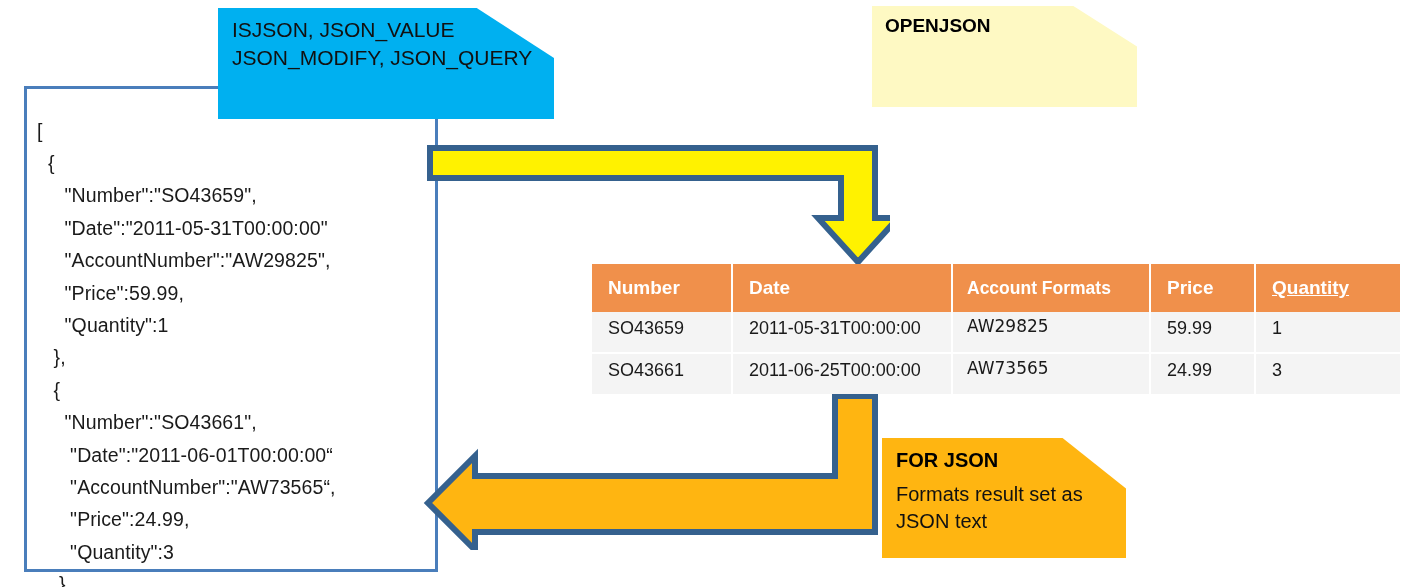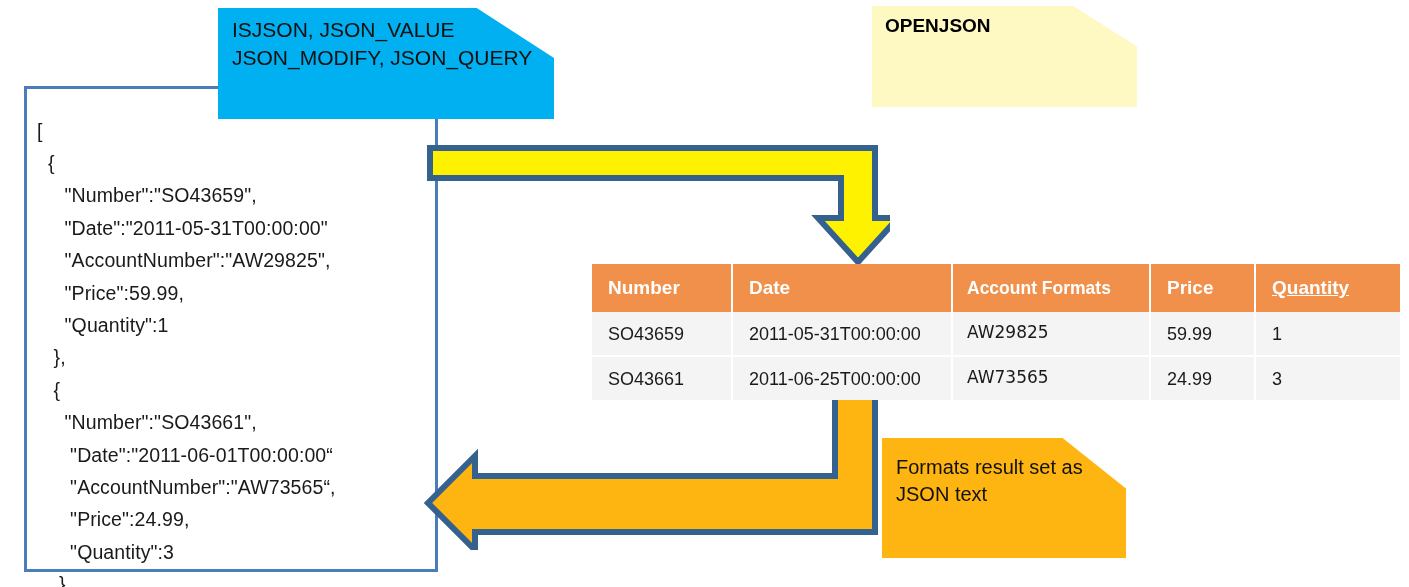--- a/index.html
+++ b/index.html
@@ -64,21 +64,21 @@
   #result-table th{
     background:#F0904B;color:#ffffff;text-align:left;
     font-size:19px;font-weight:bold;padding:12px 0 12px 16px;
     border-right:2px solid #ffffff;height:48px;box-sizing:border-box;
     white-space:nowrap;
   }
   #result-table th:last-child{border-right:none;text-decoration:underline;}
   #result-table th.th-account{font-size:17.5px;font-weight:bold;padding-left:14px;}
   #result-table td{
     background:#F4F4F4;color:#1a1a1a;font-size:18px;
-    padding:10px 0 8px 16px;border-right:2px solid #ffffff;
+    padding:0 0 8px 16px;border-right:2px solid #ffffff;
     border-bottom:2px solid #ffffff;height:41px;box-sizing:border-box;
     white-space:nowrap;
   }
   #result-table td:last-child{border-right:none;}
   #result-table tr:last-child td{border-bottom:none;}
   #result-table td.td-account{
     font-family:"DejaVu Sans",sans-serif;font-size:17px;
     padding-left:14px;vertical-align:middle;padding-bottom:13px;
   }
   .col-number{width:140px;}
@@ -114,20 +114,21 @@
   <div id="callout-builtin" class="callout">
     <div class="c-body">ISJSON, JSON_VALUE
 JSON_MODIFY, JSON_QUERY</div>
   </div>
 
   <div id="callout-openjson" class="callout">
     <div class="c-title">OPENJSON</div>
   </div>
 
   <div id="callout-forjson" class="callout">
+    <div class="c-title">FOR JSON</div>
     <div class="c-body">Formats result set as JSON text</div>
   </div>
 
   <svg id="arrow-down-svg" width="470" height="130" viewBox="0 0 470 130">
     <path d="M 10,8
              L 455,8
              L 455,78
              L 478,78
              L 438,122
              L 398,78

